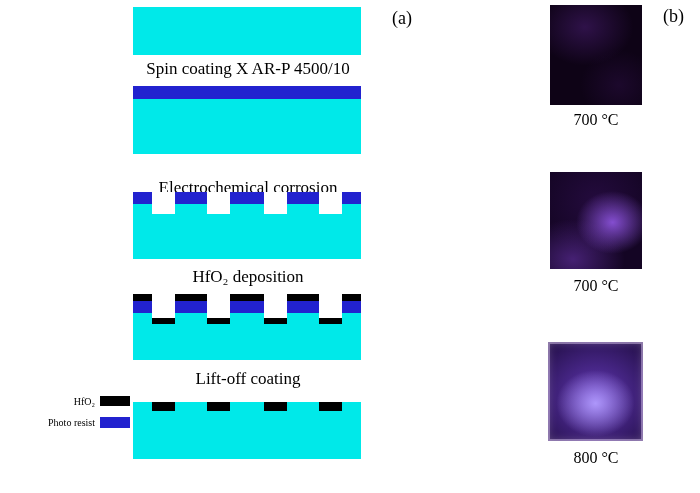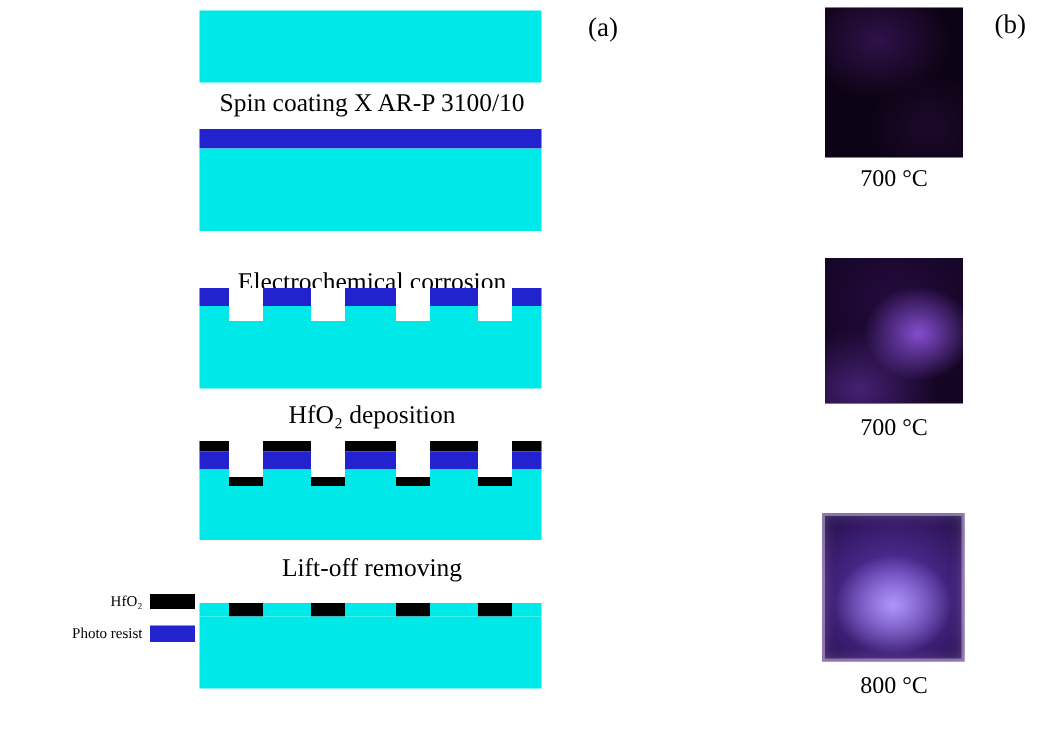--- a/index.html
+++ b/index.html
@@ -69,21 +69,21 @@
 <div class="stage">
 
   <div>
 
     <div class="panel-label" style="left:392px;top:8px;">(a)</div>
 
     <div class="wafer" style="top:7px;">
       <div class="layer si-solid" style="height:48px;"></div>
     </div>
 
-    <div class="cap" style="top:59px;">Spin coating X AR-P 3100/10</div>
+    <div class="cap" style="top:59px;">Spin coating X AR-P 4500/10</div>
 
     <div class="wafer" style="top:86px;">
       <div class="layer resist-solid" style="height:13px;"></div>
       <div class="layer si-solid" style="height:55px;"></div>
     </div>
 
     <div class="cap" style="top:178px;">Electrochemical corrosion</div>
 
     <div class="wafer" style="top:192px;">
       <div class="layer pat-resist" style="height:12px;"></div>
@@ -94,21 +94,21 @@
     <div class="cap" style="top:267px;">HfO₂ deposition</div>
 
     <div class="wafer" style="top:294px;">
       <div class="layer pat-hfo2-cap" style="height:7px;"></div>
       <div class="layer pat-resist" style="height:12px;"></div>
       <div class="layer pat-si-notch" style="height:5px;"></div>
       <div class="layer pat-si-hfo2" style="height:6px;"></div>
       <div class="layer si-solid" style="height:36px;"></div>
     </div>
 
-    <div class="cap" style="top:369px;">Lift-off removing</div>
+    <div class="cap" style="top:369px;">Lift-off coating</div>
 
     <div class="wafer" style="top:402px;">
       <div class="layer pat-si-hfo2" style="height:9px;"></div>
       <div class="layer si-solid" style="height:48px;"></div>
     </div>
 
     <div class="legend">
       <div class="leg-row">
         <span>HfO₂</span>
         <span class="swatch sw-hfo2"></span>

